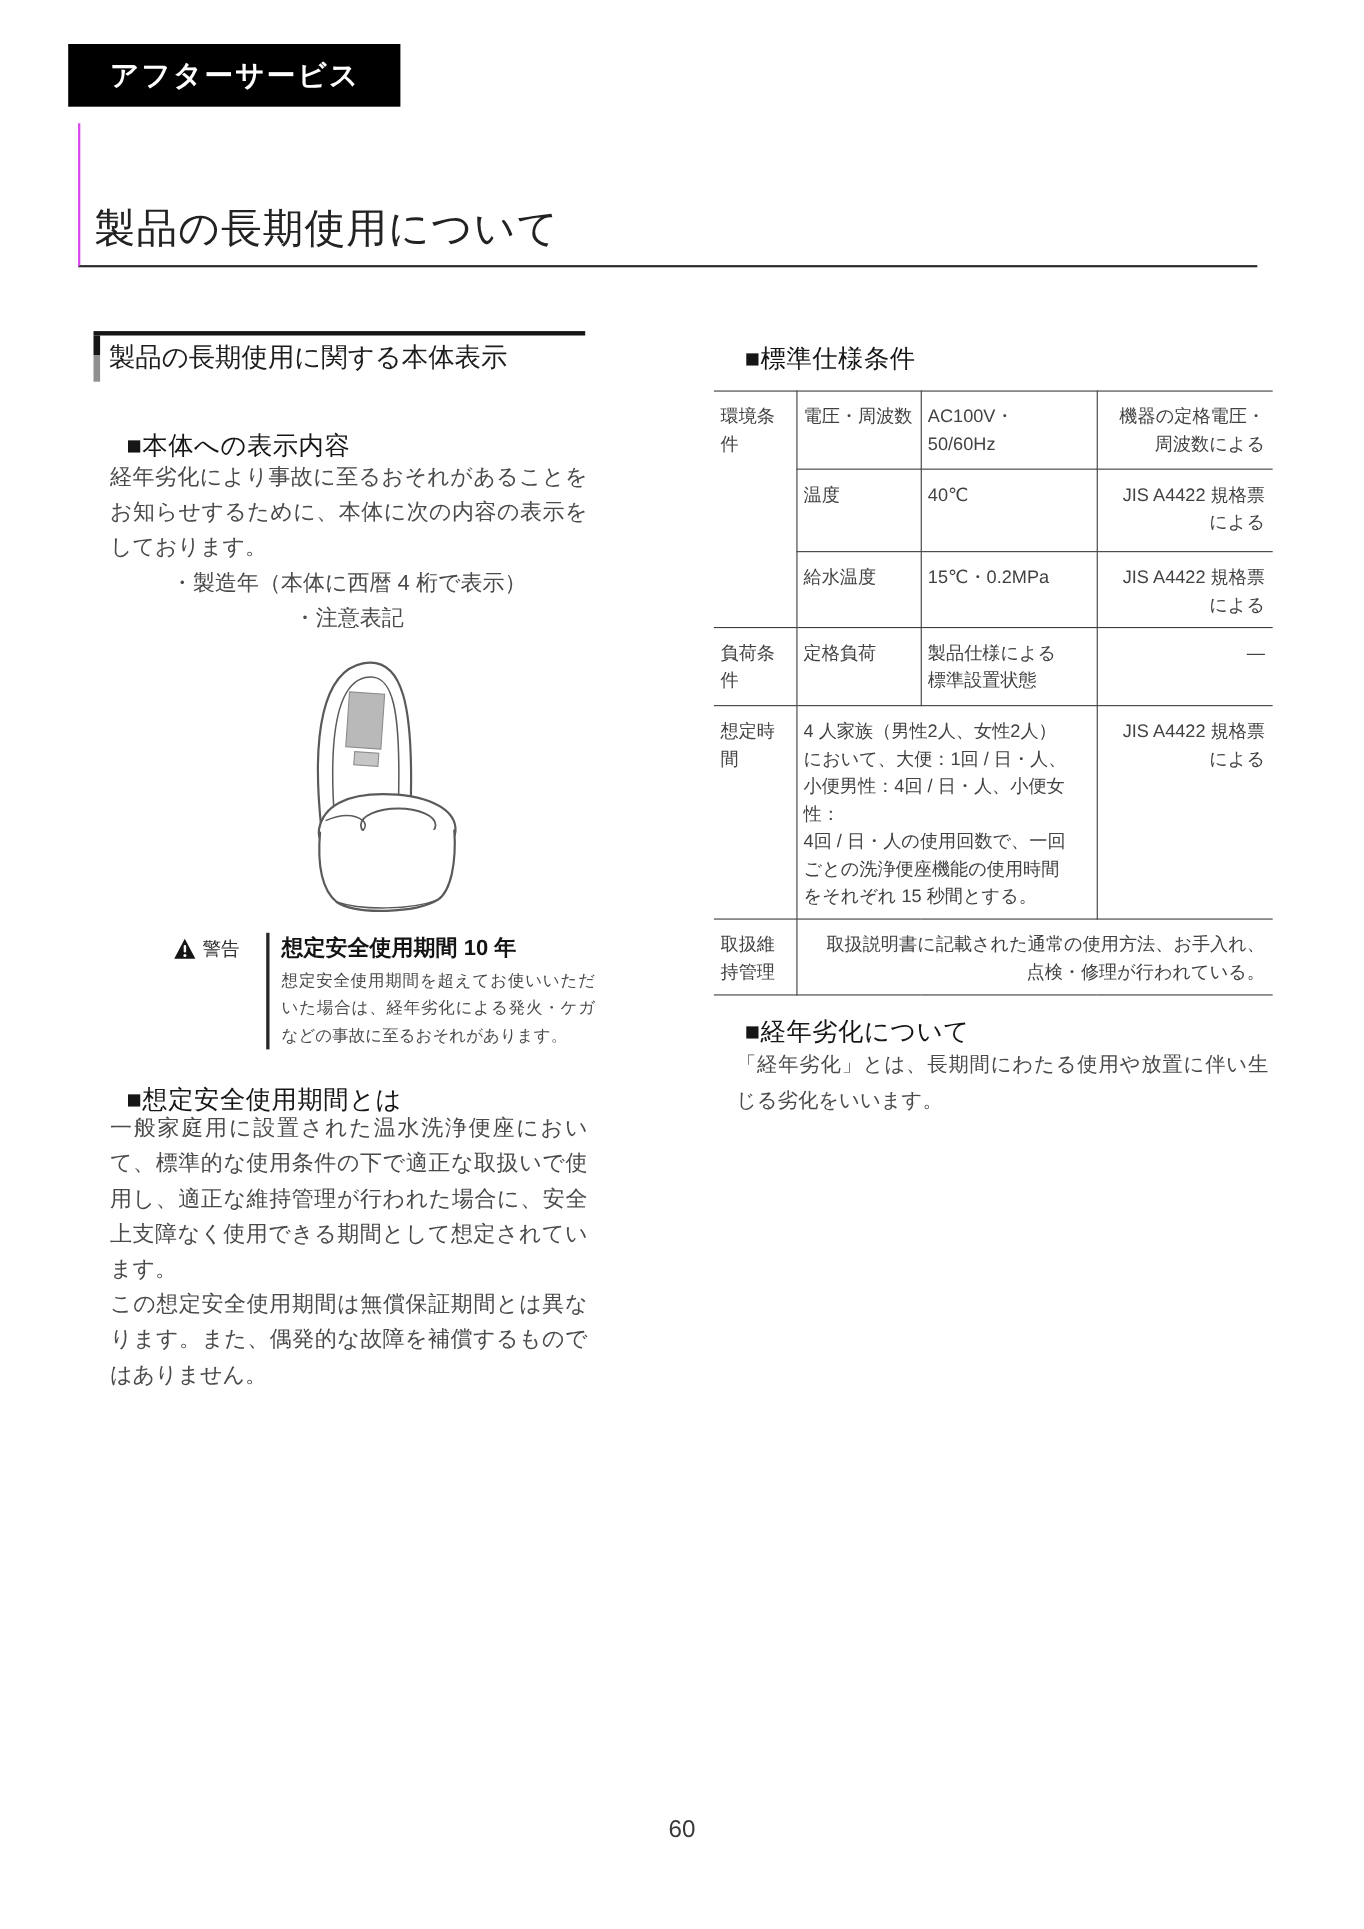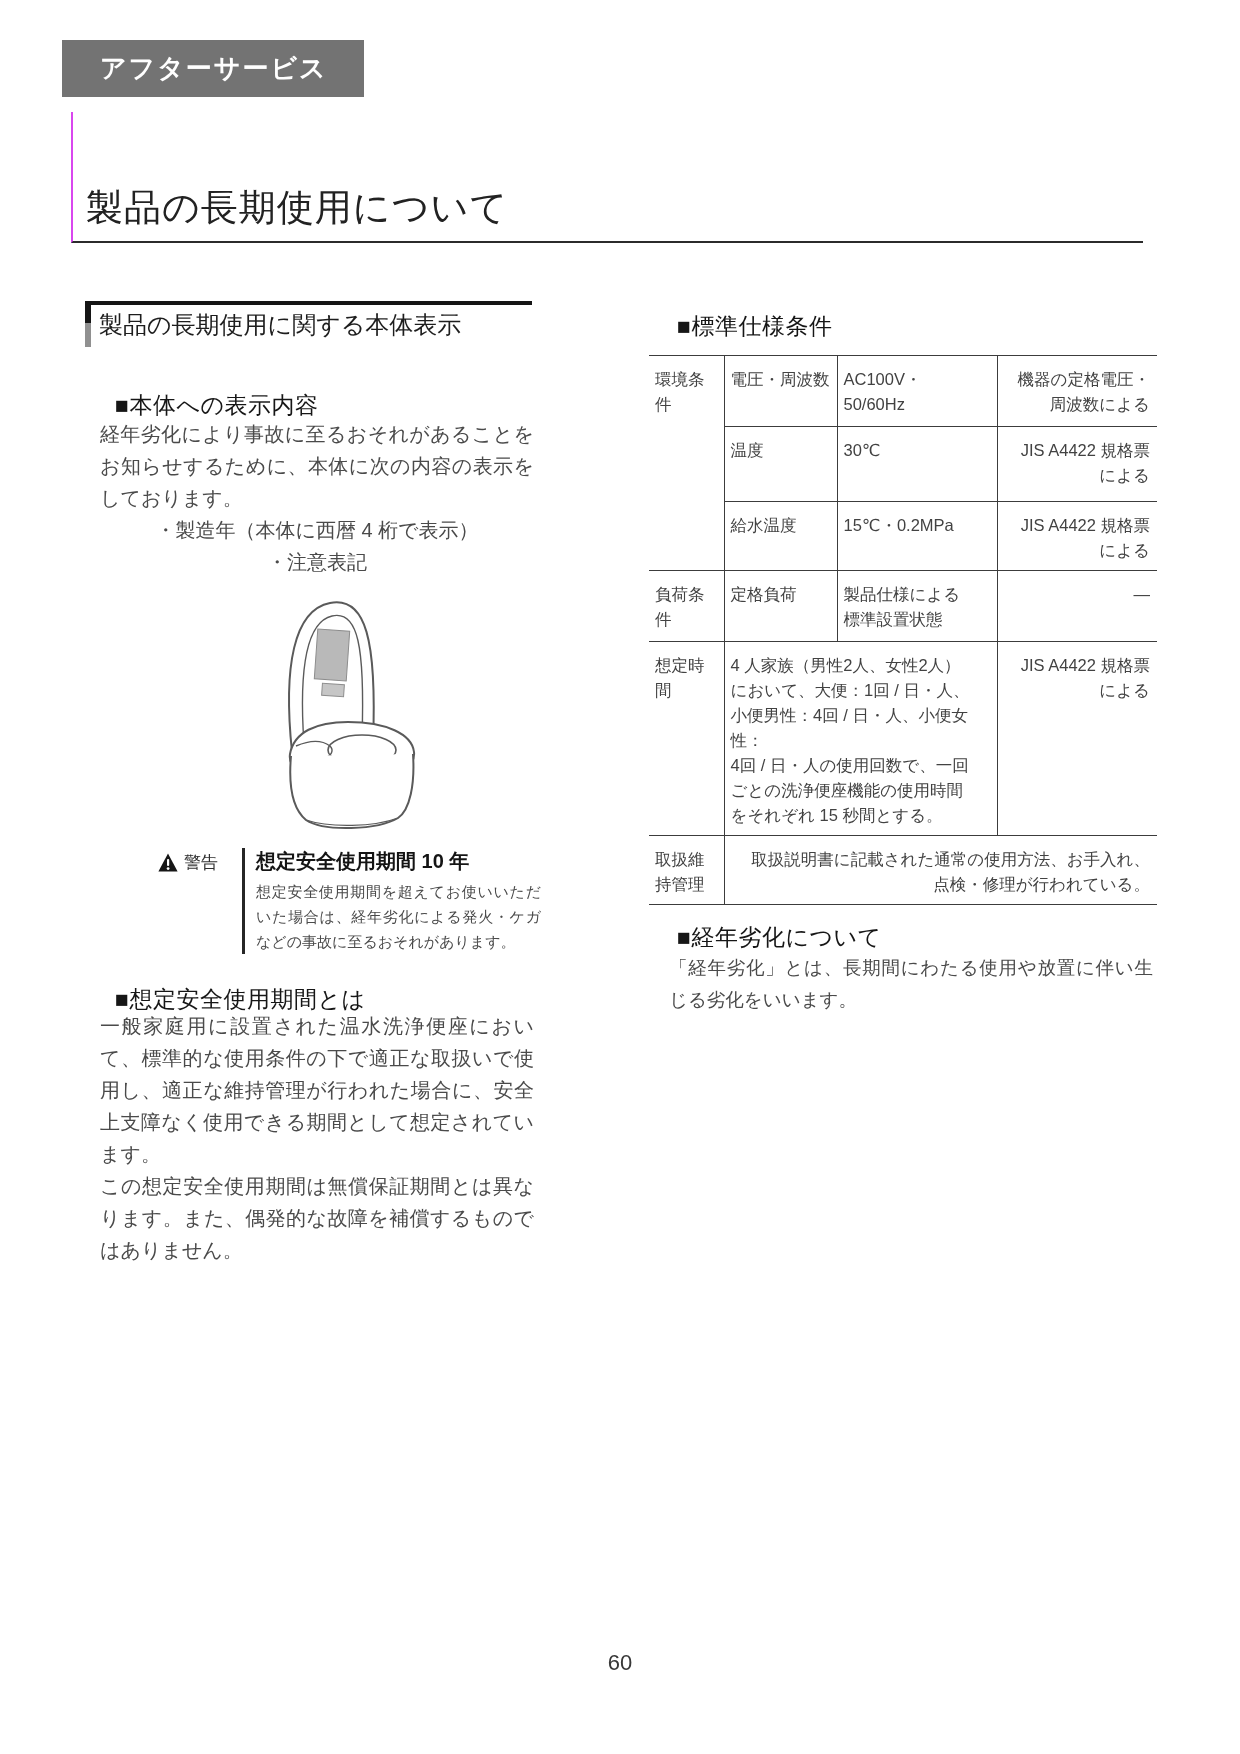--- a/index.html
+++ b/index.html
@@ -5,21 +5,21 @@
   html,body{margin:0;padding:0;background:#e8e8e8;}
   .page{
     position:relative;width:1240px;height:1754px;margin:0 auto;
     background:#ffffff;overflow:hidden;
     font-family:"Liberation Sans","DejaVu Sans",sans-serif;
     color:#484848;
   }
   
   .chapter-tab{
     position:absolute;left:62px;top:40px;height:57px;min-width:275px;
-    background:#737373;color:#ffffff;display:flex;align-items:center;
+    background:#000000;color:#ffffff;display:flex;align-items:center;
     padding:0 36px 0 38px;box-sizing:border-box;
     font-size:26px;font-weight:bold;letter-spacing:2px;
   }
   
   .title-block{
     position:absolute;left:71px;top:112px;width:1072px;height:131px;
     border-left:2px solid #d946ef;border-bottom:2px solid #2b2b2b;box-sizing:border-box;
   }
   .title-block h1{
     position:absolute;left:13px;bottom:8px;margin:0;
@@ -176,21 +176,21 @@
         <tr style="height:71px">
       <td rowspan="3">環境条件</td>
       <td>電圧・周波数</td>
       <td class="pre">AC100V・
 50/60Hz</td>
       <td class="pre">機器の定格電圧・
 周波数による</td>
     </tr>
     <tr style="height:75px">
       <td>温度</td>
-      <td class="pre">30℃</td>
+      <td class="pre">40℃</td>
       <td class="pre">JIS A4422 規格票
 による</td>
     </tr>
     <tr style="height:69px">
       <td>給水温度</td>
       <td class="pre">15℃・0.2MPa</td>
       <td class="pre">JIS A4422 規格票
 による</td>
     </tr>
     <tr style="height:71px">

